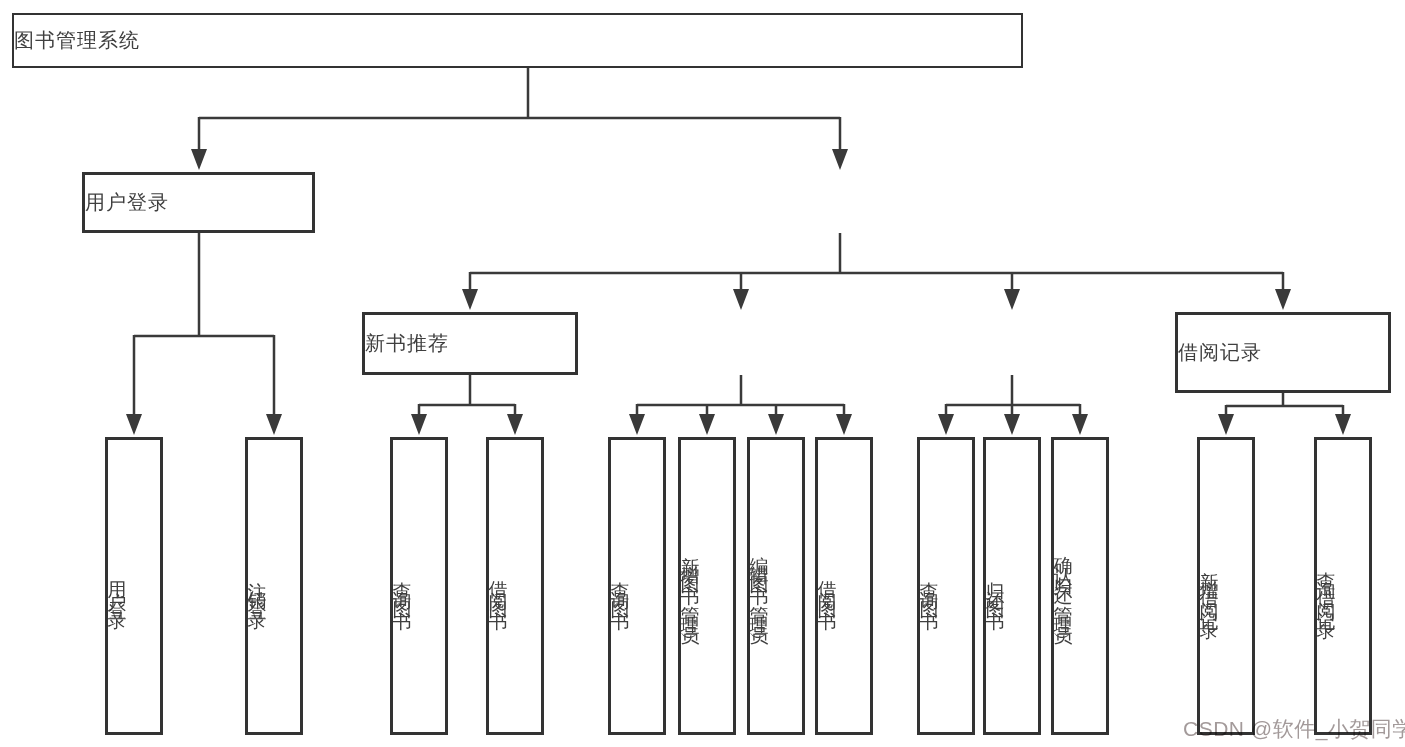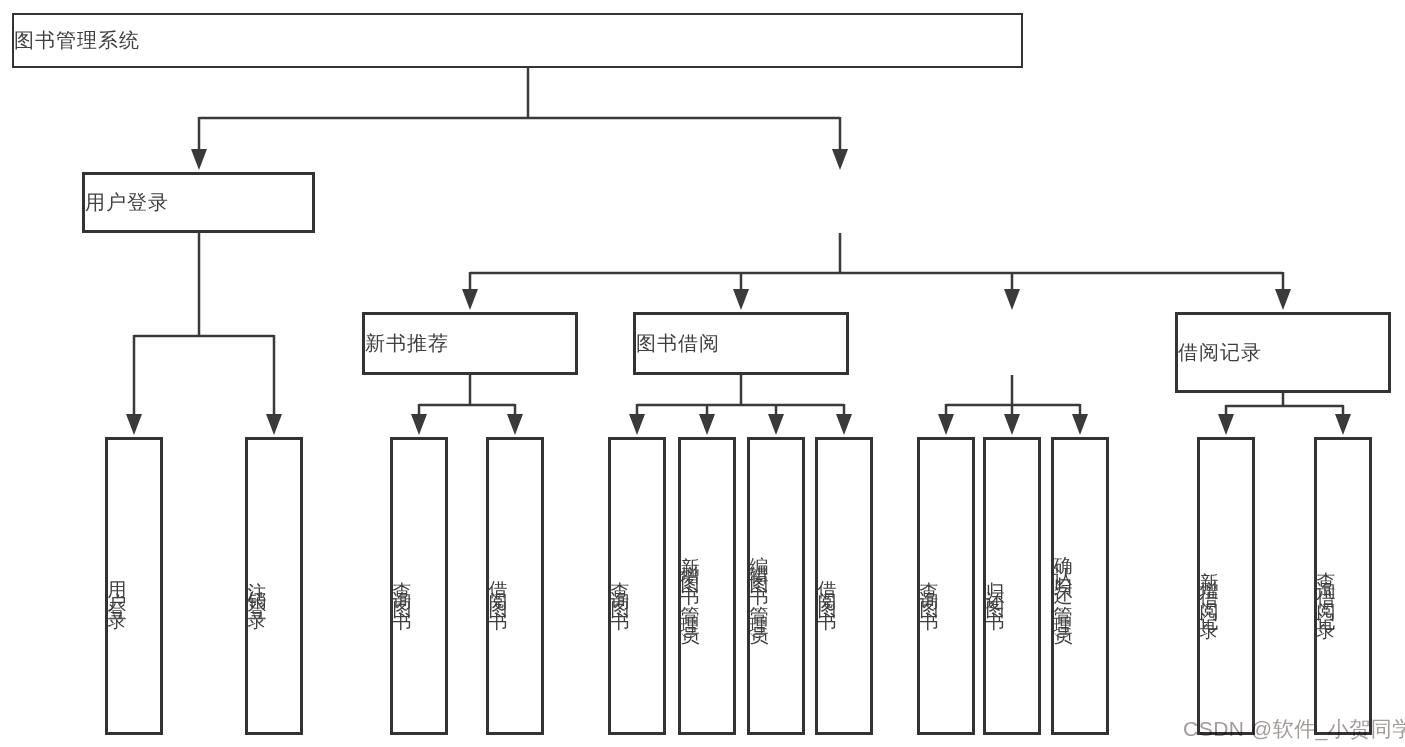--- a/index.html
+++ b/index.html
@@ -105,23 +105,20 @@
     <span class="h-label">图书管理系统</span>
   </div>
 
   <div class="box" style="left:82px; top:172px; width:233px; height:61px">
     <span class="h-label">用户登录</span>
   </div>
 
   <div class="box" style="left:362px; top:312px; width:216px; height:63px">
     <span class="h-label">新书推荐</span>
   </div>
-  <div class="box" style="left:633px; top:312px; width:216px; height:63px">
-    <span class="h-label">图书借阅</span>
-  </div>
   <div class="box" style="left:1175px; top:312px; width:216px; height:81px">
     <span class="h-label">借阅记录</span>
   </div>
 
   <div class="box" style="left:105px; top:437px; width:58px; height:298px">
     <span class="v-label">用户登录</span>
   </div>
   <div class="box" style="left:245px; top:437px; width:58px; height:298px">
     <span class="v-label">注销登录</span>
   </div>

